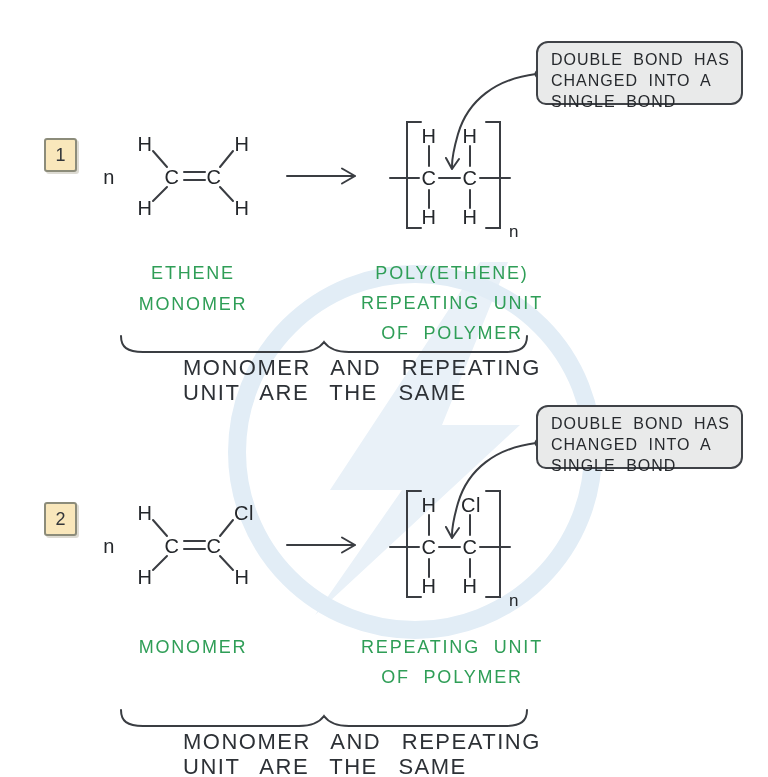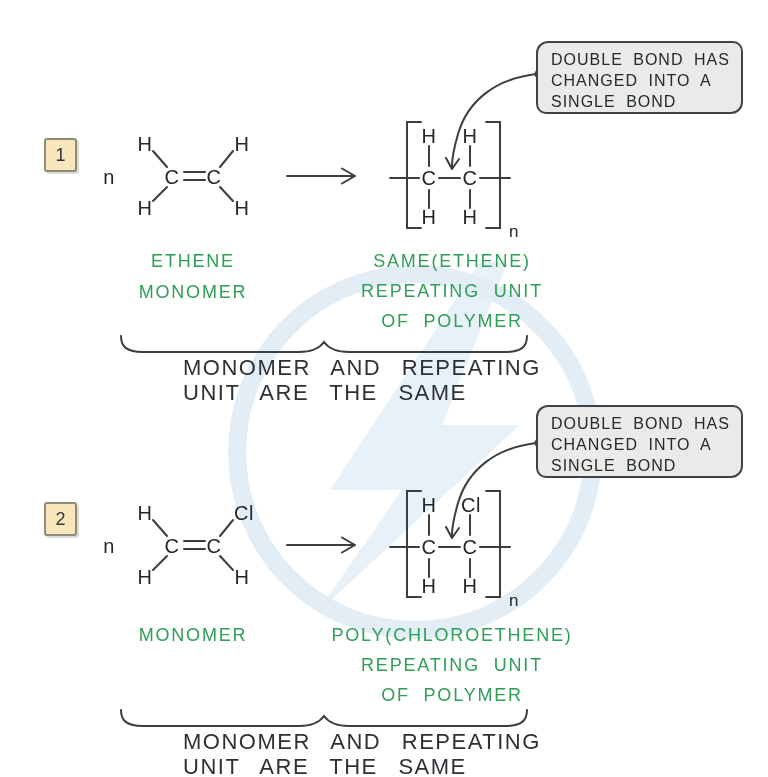--- a/index.html
+++ b/index.html
@@ -22,33 +22,33 @@
     font-size:18px;color:#33363a;
   }
   .structure{position:absolute;left:0;top:0;width:768px;height:409px;}
   .atom{
     position:absolute;transform:translate(-50%,-50%);
     font-size:20px;letter-spacing:.5px;color:#24272b;white-space:nowrap;
   }
   .coefficient{font-size:20px;}
   .subscript-n{font-size:17px;}
   .callout{
-    position:absolute;left:536px;top:41px;width:207px;height:73px;box-sizing:border-box;
+    position:absolute;left:536px;top:41px;width:207px;height:64px;box-sizing:border-box;
     background:#e9eaea;border:2px solid #3f4247;border-radius:12px 10px 12px 10px;
     padding:6px 0 0 13px;
   }
   .callout-line{
     display:block;font-size:16px;line-height:21px;letter-spacing:1px;word-spacing:5px;
     color:#26292d;white-space:nowrap;
   }
   .labels{position:absolute;left:0;top:0;width:768px;height:409px;}
   .green-label{
     position:absolute;transform:translateX(-50%);text-align:center;
     font-size:18px;line-height:31px;letter-spacing:1.8px;word-spacing:7px;
-    color:#2f9e57;white-space:nowrap;
+    color:#2f9e57;white-space:nowrap;margin-top:12px;
   }
   .monomer-label{left:193px;top:246px;}
   .polymer-label{left:452px;top:246px;line-height:30px;}
   .green-label span{display:block;}
   .note{
     position:absolute;left:183px;top:355px;
     font-size:22px;line-height:25px;letter-spacing:1.5px;word-spacing:13px;
     color:#2d3136;white-space:nowrap;
   }
   .note span{display:block;}
@@ -106,21 +106,21 @@
       <span class="callout-line">CHANGED INTO A</span>
       <span class="callout-line">SINGLE BOND</span>
     </div>
 
     <div class="labels">
       <div class="green-label monomer-label">
         <span>ETHENE</span>
         <span>MONOMER</span>
       </div>
       <div class="green-label polymer-label">
-        <span>SAME(ETHENE)</span>
+        <span>POLY(ETHENE)</span>
         <span>REPEATING UNIT</span>
         <span>OF POLYMER</span>
       </div>
       <svg class="brace-svg" width="422" height="24" fill="none" stroke="#3a3d42" stroke-width="2" stroke-linecap="round">
         <path d="M8,3 C8,14 14,19 30,19 L186,19 C199,19 206,16 211,9 C216,16 223,19 236,19 L392,19 C408,19 414,14 414,3"></path>
       </svg>
       <div class="note">
         <span>MONOMER AND REPEATING</span>
         <span>UNIT ARE THE SAME</span>
       </div>
@@ -162,21 +162,20 @@
       <span class="callout-line">DOUBLE BOND HAS</span>
       <span class="callout-line">CHANGED INTO A</span>
       <span class="callout-line">SINGLE BOND</span>
     </div>
 
     <div class="labels">
       <div class="green-label monomer-label">
         <span>MONOMER</span>
       </div>
       <div class="green-label polymer-label">
-        <span>POLY(CHLOROETHENE)</span>
         <span>REPEATING UNIT</span>
         <span>OF POLYMER</span>
       </div>
       <svg class="brace-svg" width="422" height="24" fill="none" stroke="#3a3d42" stroke-width="2" stroke-linecap="round">
         <path d="M8,3 C8,14 14,19 30,19 L186,19 C199,19 206,16 211,9 C216,16 223,19 236,19 L392,19 C408,19 414,14 414,3"></path>
       </svg>
       <div class="note">
         <span>MONOMER AND REPEATING</span>
         <span>UNIT ARE THE SAME</span>
       </div>

